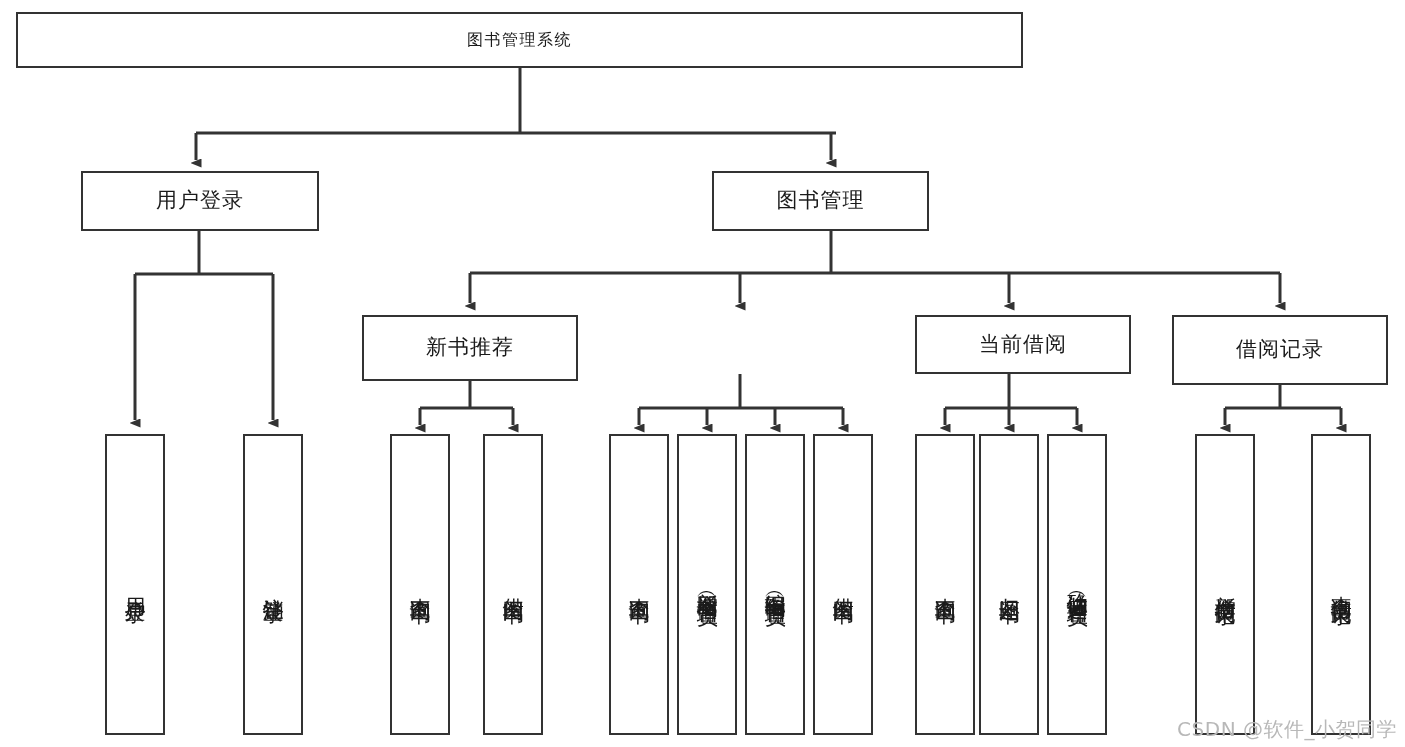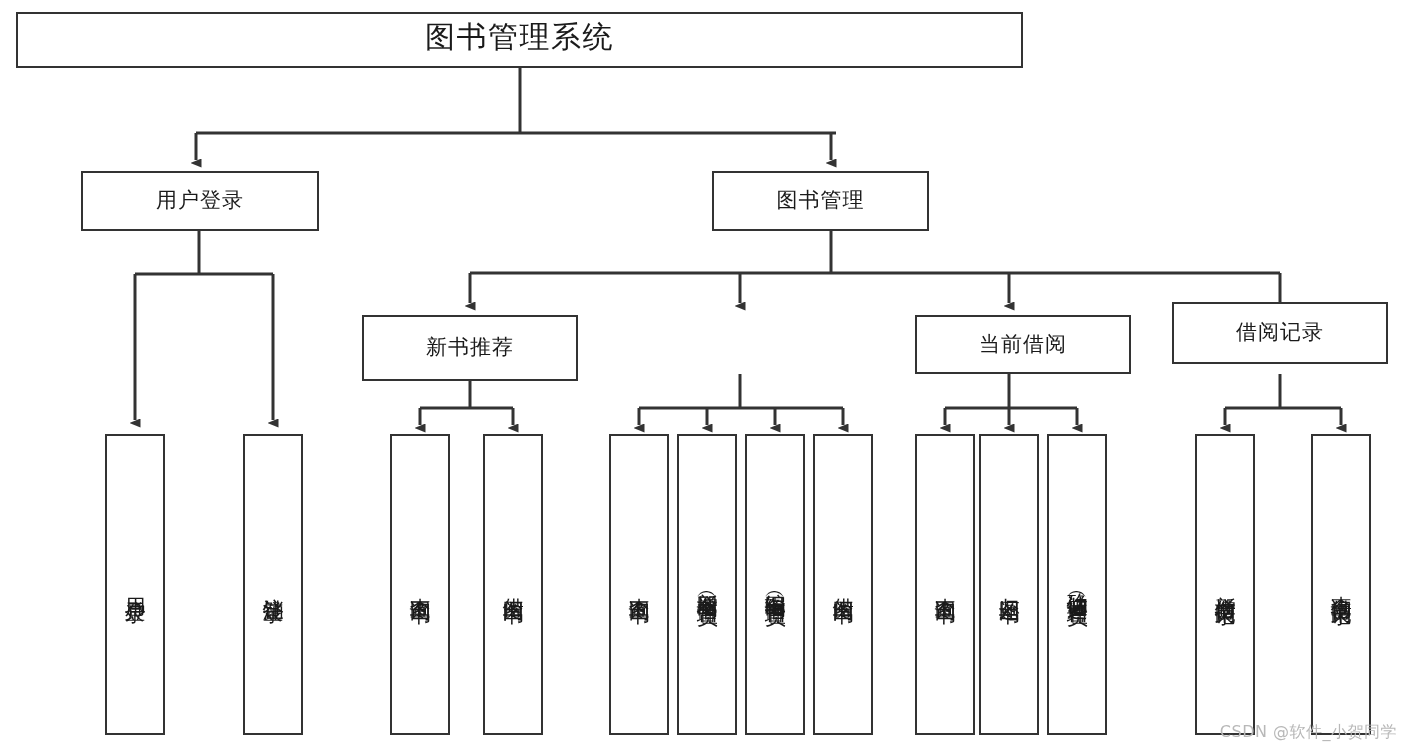--- a/index.html
+++ b/index.html
@@ -41,42 +41,41 @@
     text-align: center;
     line-height: 1.12;
     white-space: nowrap;
   }
   
   .node.horiz .node-label {
     font-size: 21px;
     letter-spacing: 1px;
   }
   .node.root .node-label {
-    font-size: 30px;
+    font-size: 16px;
     letter-spacing: 1.5px;
-    font-family: Liberation Mono, monospace;
   }
   
   .node.vert {
     overflow: hidden;
   }
   .node.vert .node-label {
     writing-mode: vertical-rl;
     text-orientation: upright;
     font-size: 21px;
     line-height: 1.26;
     letter-spacing: 2px;
     white-space: nowrap;
     max-height: 100%;
   }
   #watermark {
     position: absolute;
     right: 8px;
     bottom: 4px;
-    font-size: 16px;
+    font-size: 20px;
     color: #b8b8b8;
     letter-spacing: 0.5px;
     white-space: nowrap;
   }
 </style>
 </head>
 <body>
 
 <div id="diagram-root">
 
@@ -144,21 +143,21 @@
 
   <div class="node horiz" style="left:362px; top:315px; width:216px; height:66px;">
     <span class="node-label">新书推荐</span>
   </div>
 
 
   <div class="node horiz" style="left:901px; top:315px; width:216px; height:59px;margin-left:14px;">
     <span class="node-label">当前借阅</span>
   </div>
 
-  <div class="node horiz" style="left:1172px; top:302px; width:216px; height:62px;">
+  <div class="node horiz" style="left:1172px; top:315px; width:216px; height:70px;">
     <span class="node-label">借阅记录</span>
   </div>
 
   <div class="node vert" style="left:105px; top:434px; width:60px; height:301px;">
     <span class="node-label">用户登录</span>
   </div>
 
   <div class="node vert" style="left:243px; top:434px; width:60px; height:301px;">
     <span class="node-label">注销登录</span>
   </div>

